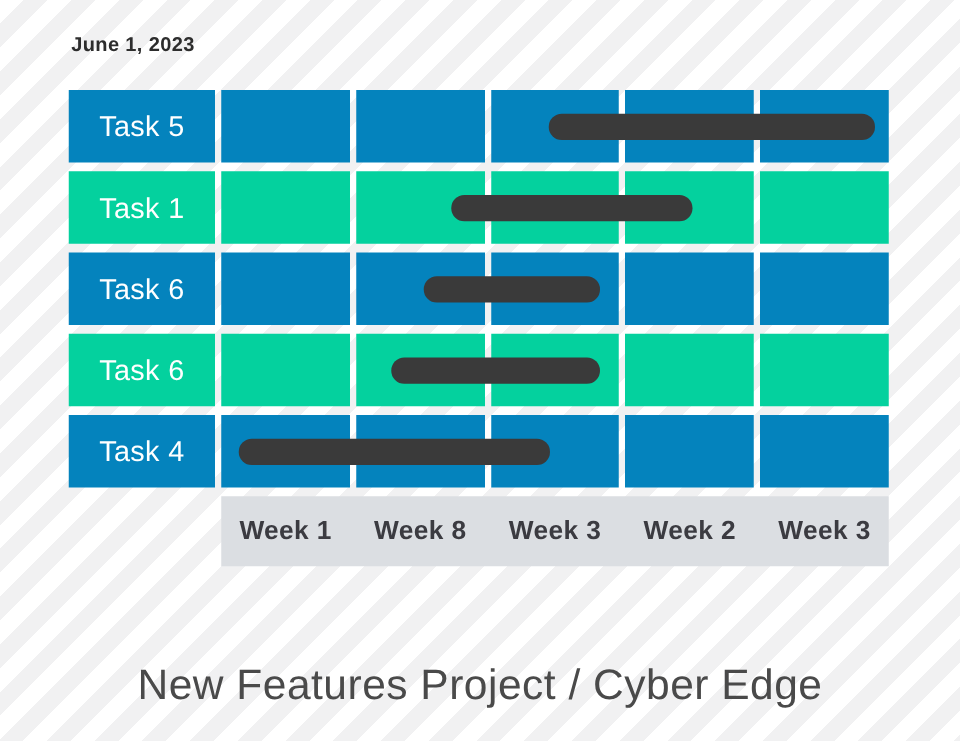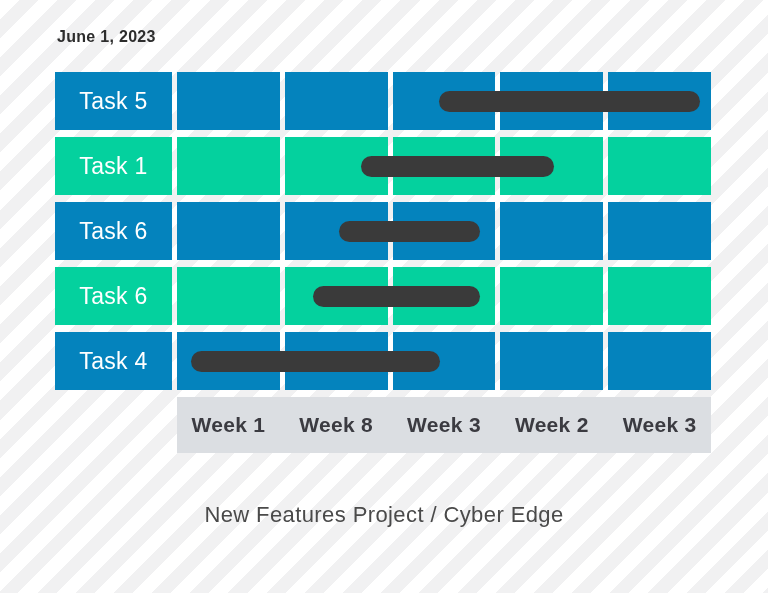--- a/index.html
+++ b/index.html
@@ -88,23 +88,23 @@
     font-size: 21px;
     font-weight: 700;
     letter-spacing: 0.3px;
     color: var(--week-text, #3b3b41);
   }
 
   .chart-title {
     position: absolute;
     left: 0;
     right: 0;
-    top: 502px;
+    top: 529px;
     text-align: center;
-    font-size: 22px;
+    font-size: 34px;
     letter-spacing: 0.4px;
     color: var(--title-text, #4a4a4a);
   }
 </style>
 </head>
 <body>
 
 <div class="canvas">
 
   <div class="date-label">June 1, 2023</div>

